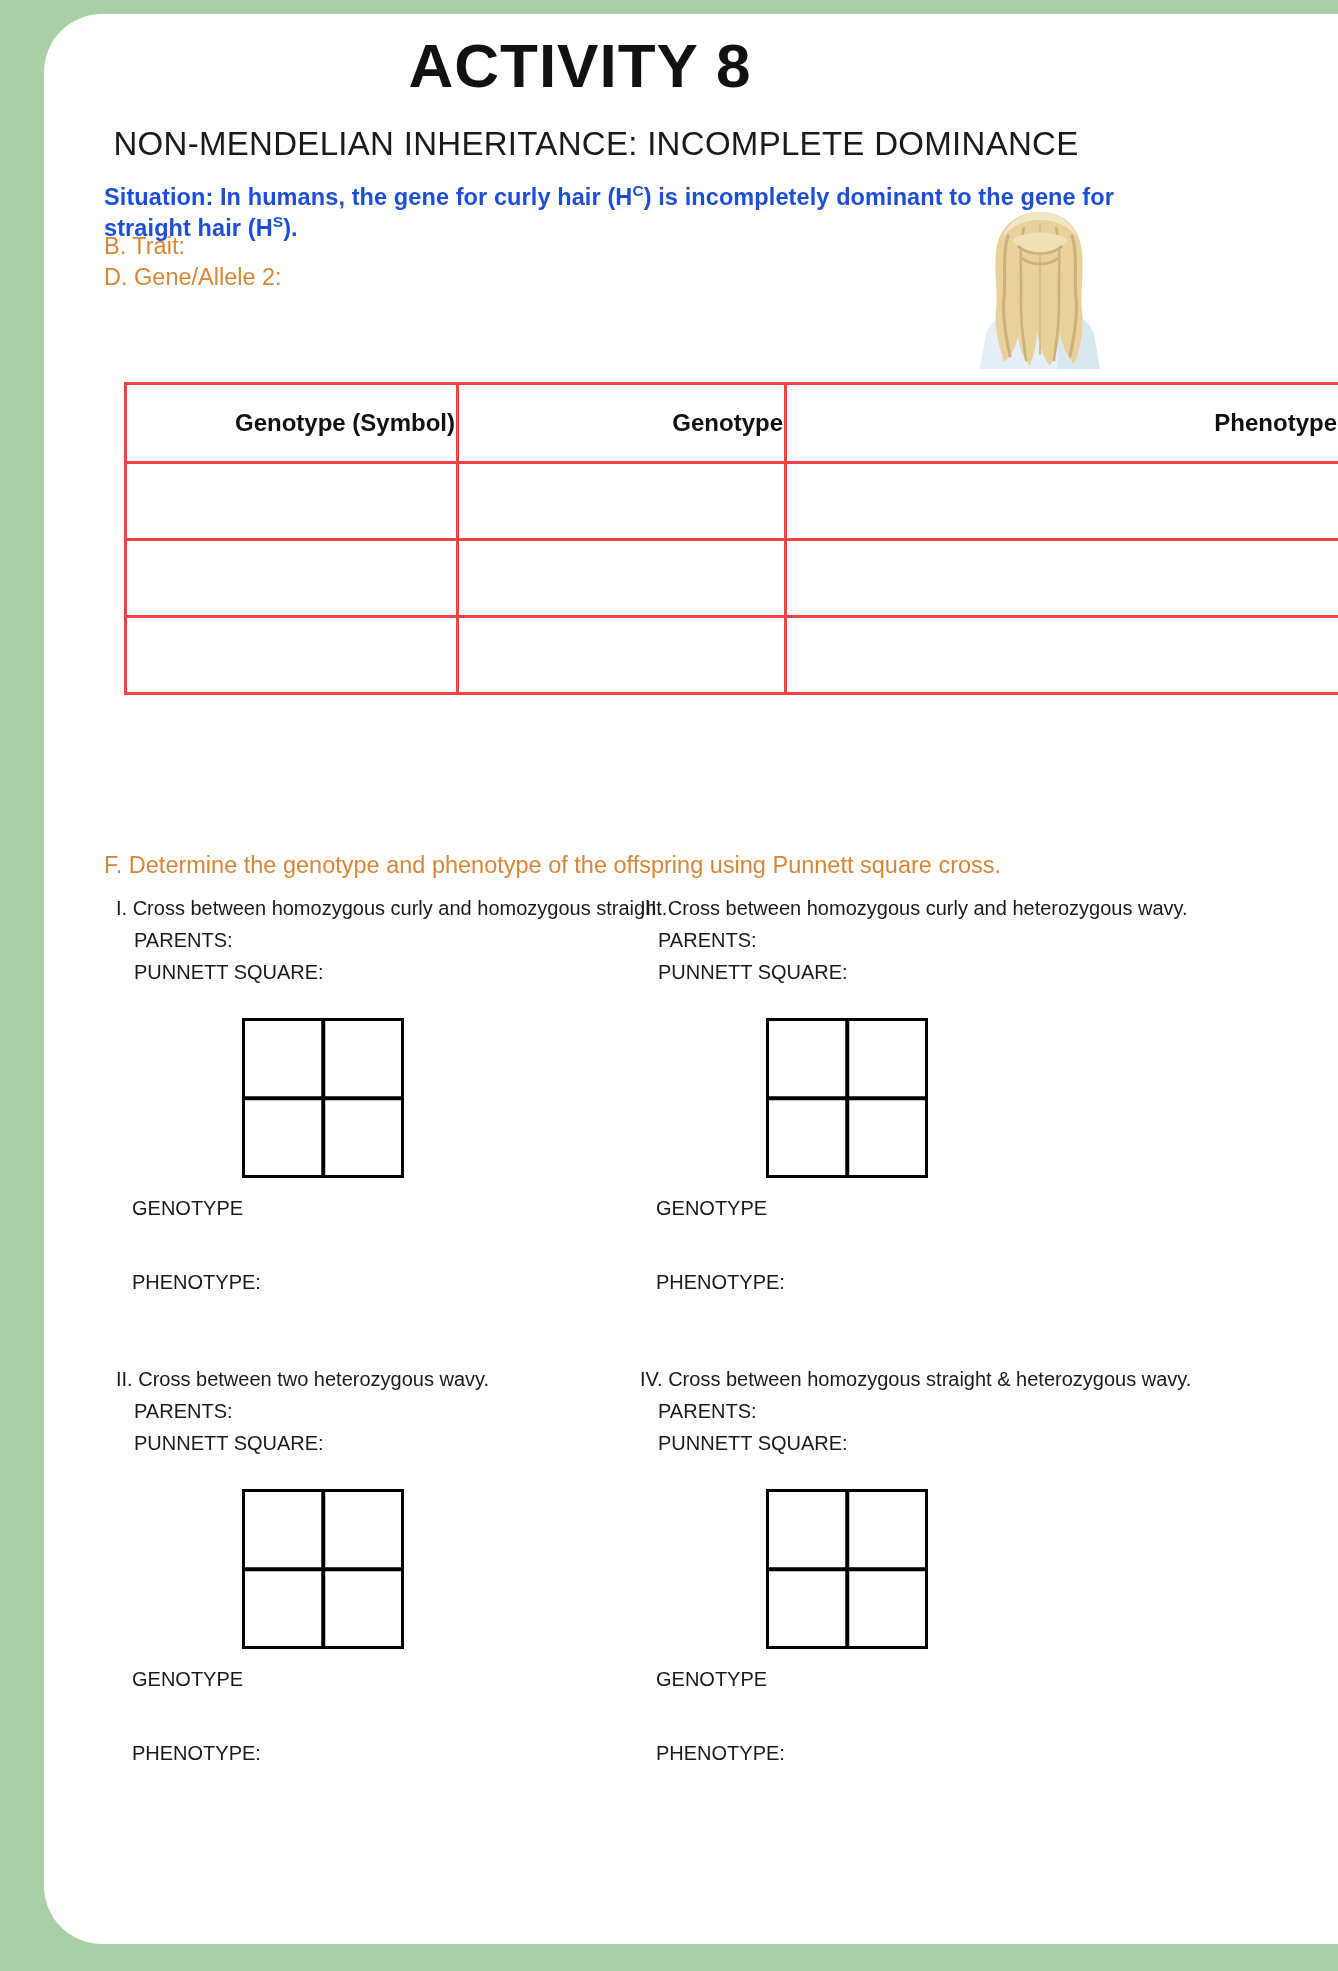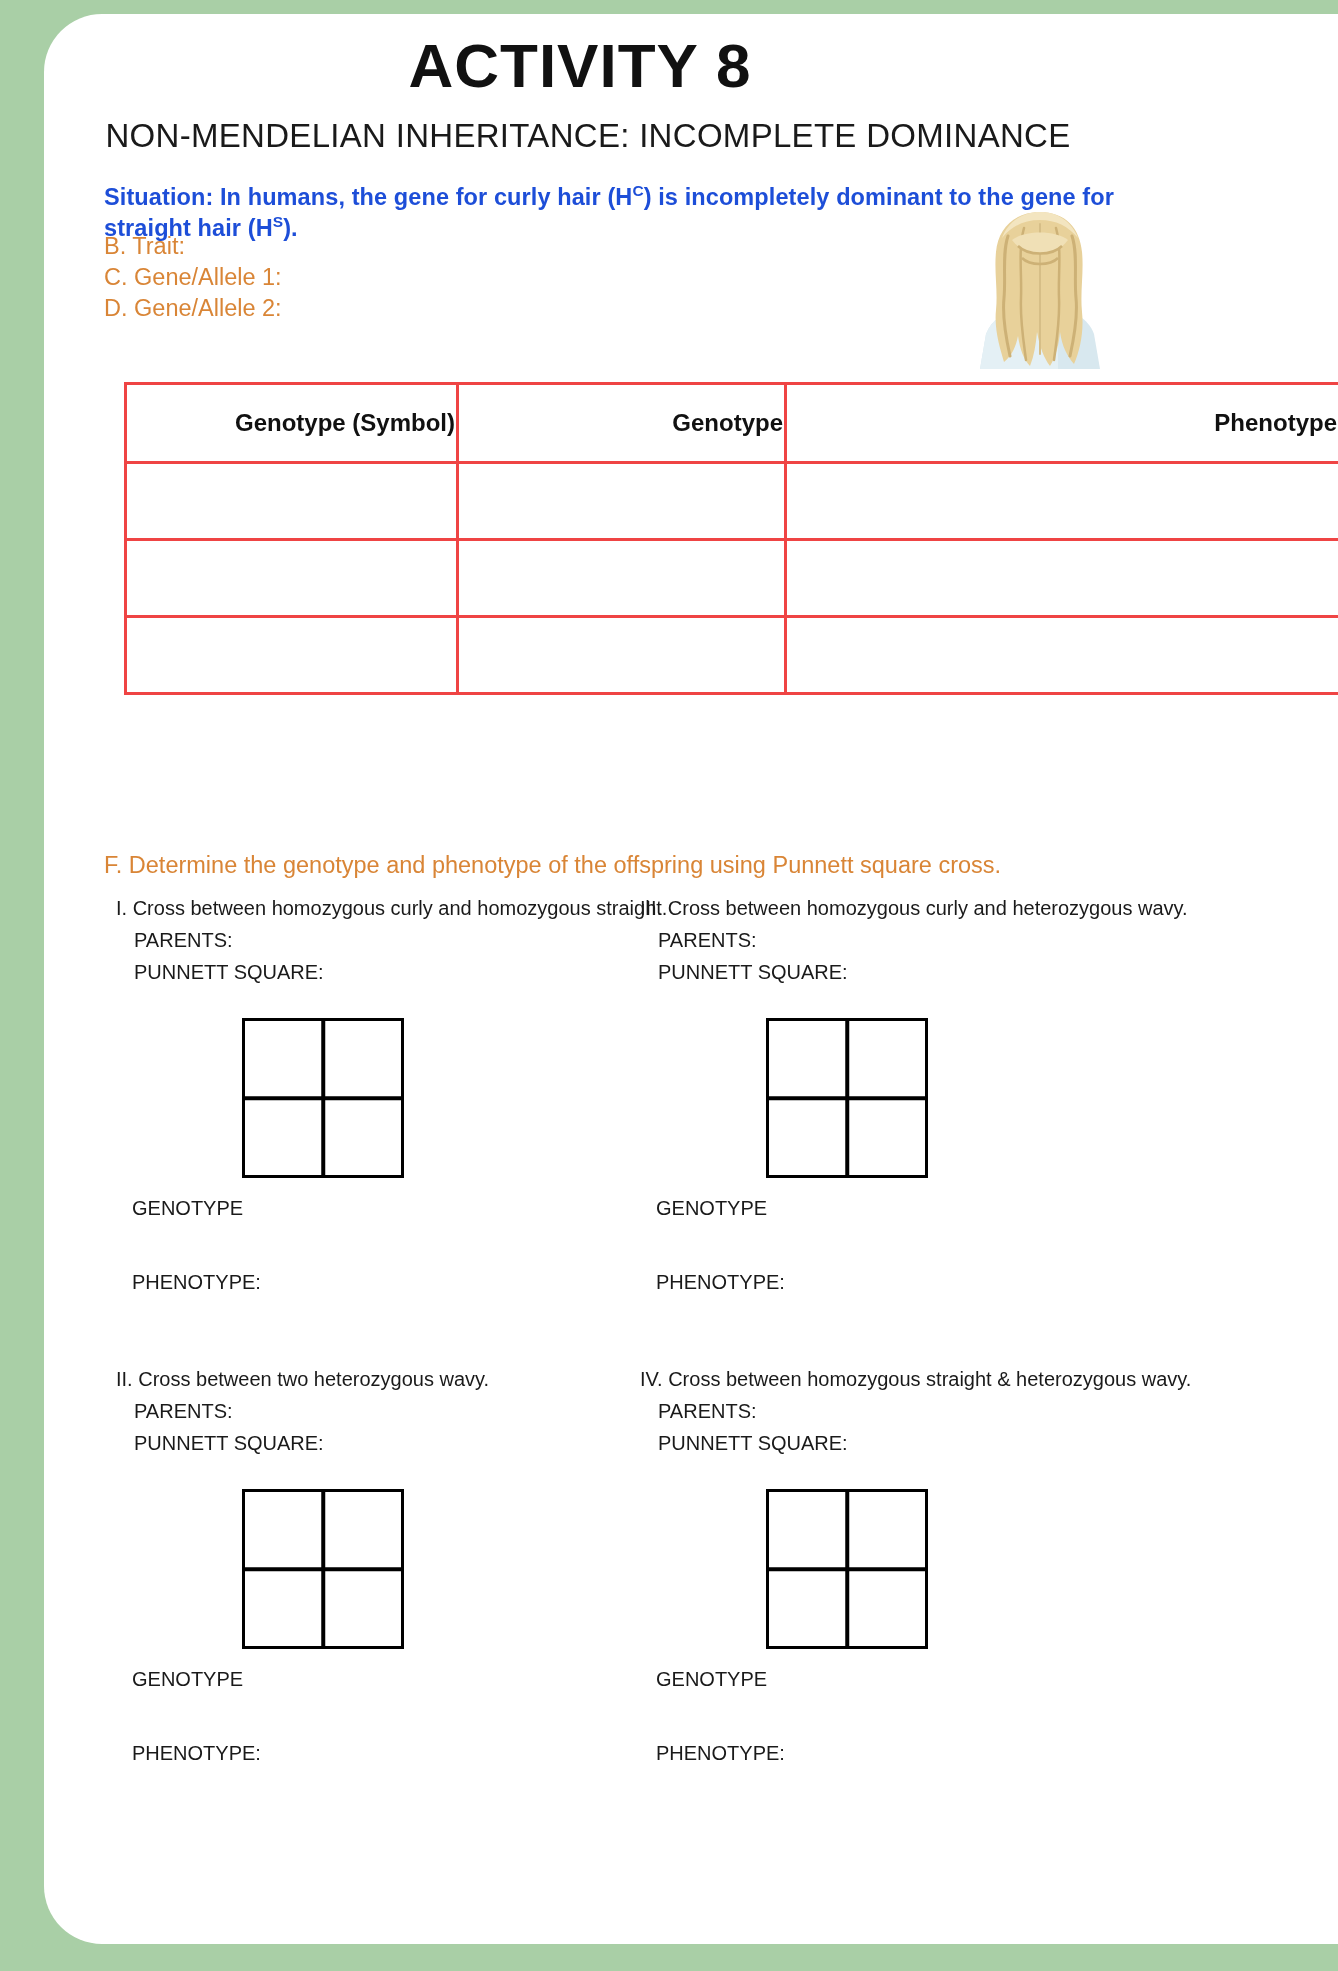--- a/index.html
+++ b/index.html
@@ -44,21 +44,21 @@
     margin: 0;
     padding-top: 21px;
     line-height: 1.0;
     width: 1040px;
   }
   .subtitle {
     text-align: center;
     font-size: 33px;
     color: #1a1a1a;
     letter-spacing: 0.3px;
-    margin: 8px;
+    margin: 16px;
     padding-top: 12px;
     width: 1040px;
     white-space: nowrap;
   }
 
   
   .situation {
     position: absolute;
     left: 44px;
     top: 168px;
@@ -220,21 +220,20 @@
 <div id="sheet">
  <div id="inner">
 
   <div class="activity-title">ACTIVITY 8</div>
   <div class="subtitle">NON-MENDELIAN INHERITANCE: INCOMPLETE DOMINANCE</div>
 
   <div class="situation"><span>Situation: In humans, the gene for curly hair (H</span><sup>C</sup><span>) is incompletely dominant to the gene for straight hair (H</span><sup>S</sup><span>).</span></div>
 
   <div class="letter-list">
     <div class="li">B. Trait:</div>
-    <div class="li">C. Gene/Allele 1:</div>
     <div class="li">D. Gene/Allele 2:</div>
   </div>
 
   <svg class="hair-img" viewBox="0 0 160 165" xmlns="http://www.w3.org/2000/svg">
 
     <path d="M26 128 C32 112 48 104 62 102 L98 102 C112 104 128 112 134 128 L140 163 L20 163 Z" fill="#d8e8ef"></path>
     <path d="M26 128 C32 112 48 104 62 102 L98 102 L98 163 L20 163 Z" fill="#e4f0f5"></path>
 
     <path d="M68 88 L92 88 L94 110 L66 110 Z" fill="#f2ddc4"></path>
 

